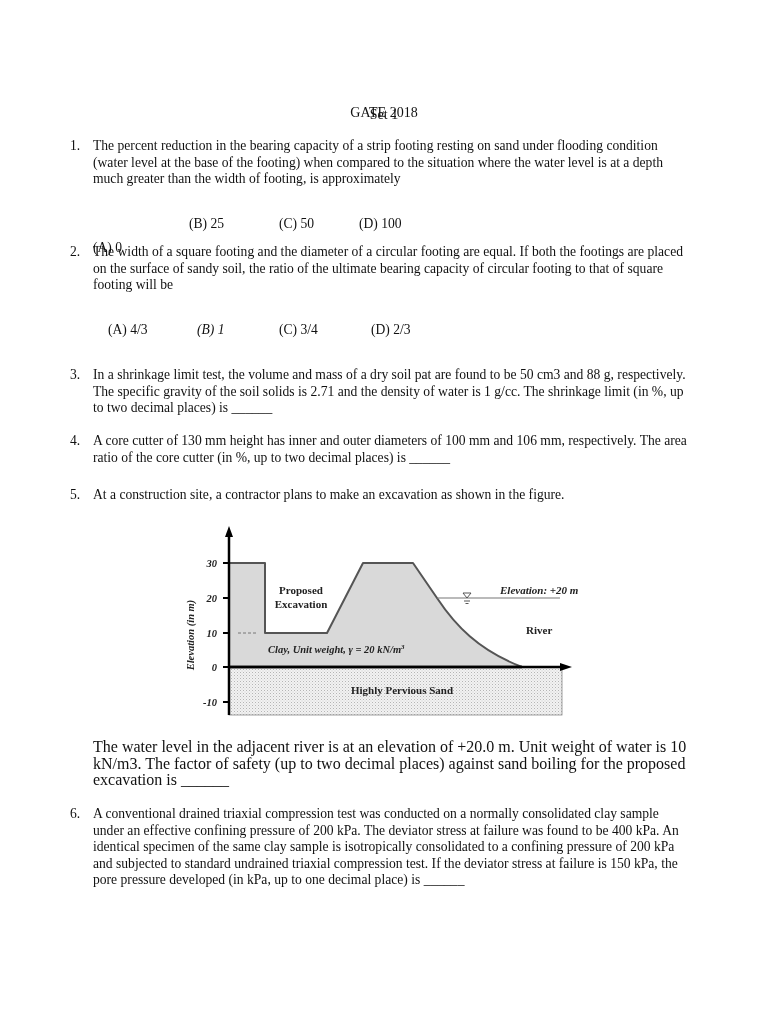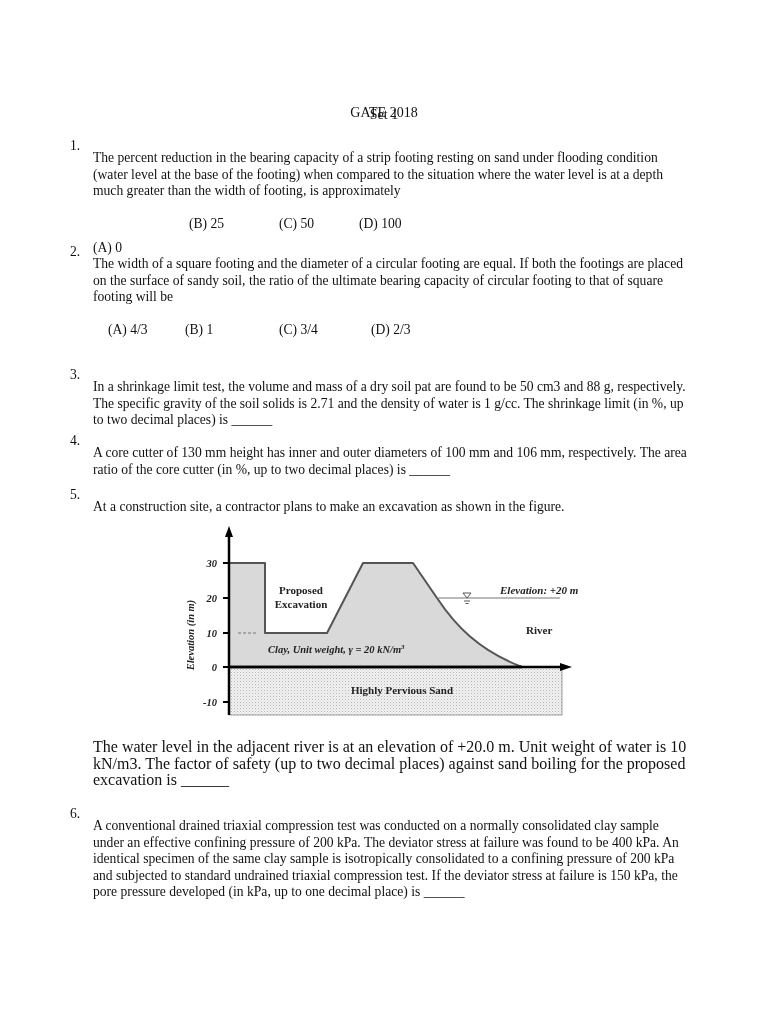--- a/index.html
+++ b/index.html
@@ -2,21 +2,21 @@
 <html><head>
 <meta charset="utf-8">
 <style>
   html, body { margin: 0; padding: 0; background: #ffffff; }
   body { width: 768px; height: 1024px; position: relative; overflow: hidden;
          font-family: "Liberation Serif", serif; color: #111; }
   .header { position: absolute; left: 0; width: 768px; text-align: center;
             font-size: 14px; line-height: 17px; }
   .q { position: absolute; left: 70px; width: 620px; font-size: 13.6px; line-height: 16.6px; }
   .q .num { position: absolute; left: 0; top: 0; }
-  .q .body { margin-left: 23px; margin-top: 12px; }
+  .q .body { margin-left: 23px; }
   .opts { position: absolute; left: 93px; font-size: 13.6px; }
   .opts span { position: absolute; white-space: nowrap; }
   .para { position: absolute; left: 93px; width: 600px; font-size: 16px; line-height: 16.6px; }
   svg text { font-family: "Liberation Serif", serif; }
 </style>
 </head>
 <body>
 
 <div class="header" style="top:104px;">GATE 2018</div>
 <div class="header" style="top:106px;">Set 1</div>
@@ -31,21 +31,21 @@
   <span style="left:186px;">(C) 50</span>
   <span style="left:266px;">(D) 100</span>
 </div>
 
 <div class="q" style="top:244px;">
   <span class="num">2.</span>
   <div class="body">The width of a square footing and the diameter of a circular footing are equal. If both the footings are placed on the surface of sandy soil, the ratio of the ultimate bearing capacity of circular footing to that of square footing will be</div>
 </div>
 <div class="opts" style="top:322px;">
   <span style="left:15px;">(A) 4/3</span>
-  <span style="left:92px;">(B) 1</span>
+  <span style="left:104px;font-style:italic;">(B) 1</span>
   <span style="left:186px;font-family:Liberation Serif, serif;">(C) 3/4</span>
   <span style="left:278px;">(D) 2/3</span>
 </div>
 
 <div class="q" style="top:367px;">
   <span class="num">3.</span>
   <div class="body">In a shrinkage limit test, the volume and mass of a dry soil pat are found to be 50 cm3 and 88 g, respectively. The specific gravity of the soil solids is 2.71 and the density of water is 1 g/cc. The shrinkage limit (in %, up to two decimal places) is ______</div>
 </div>
 
 <div class="q" style="top:433px;">

